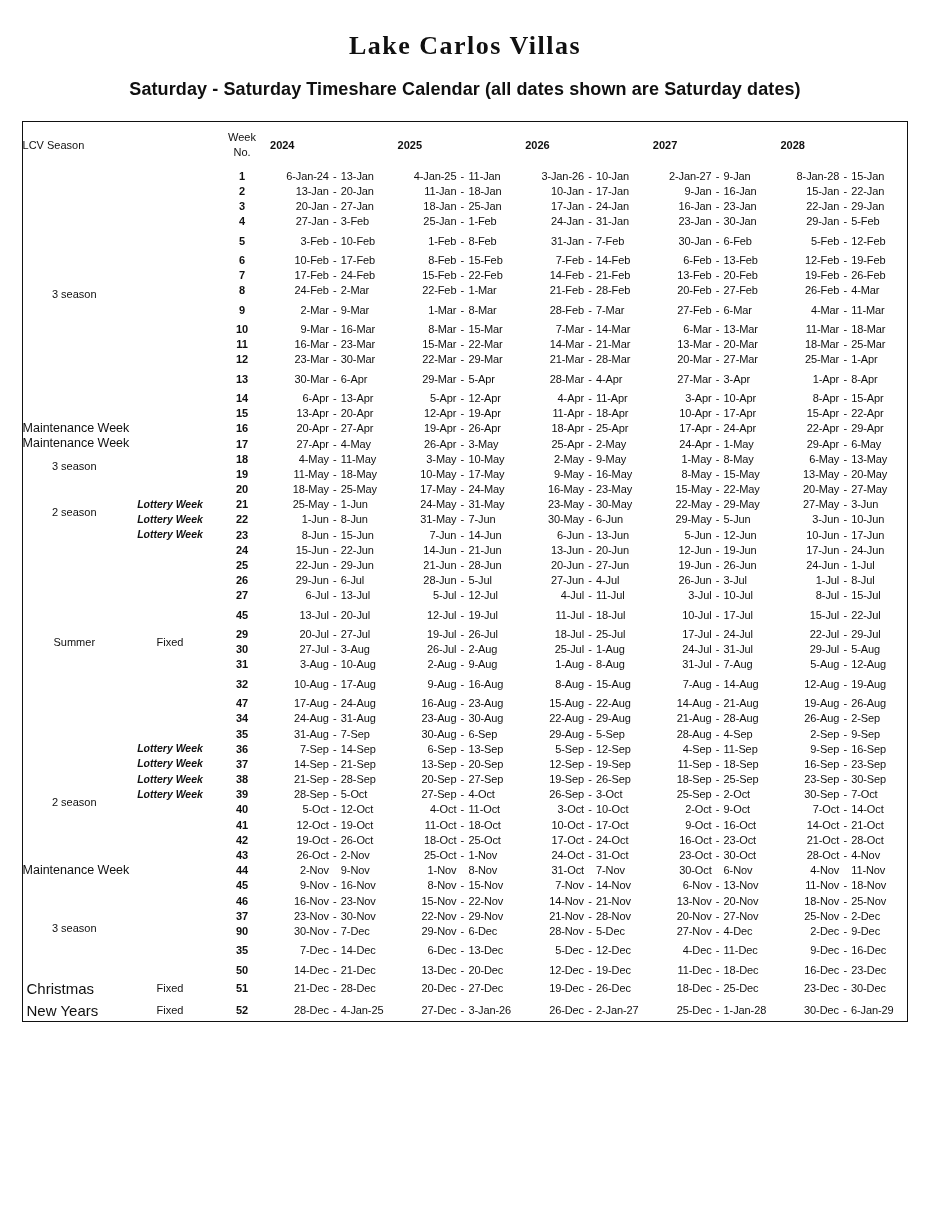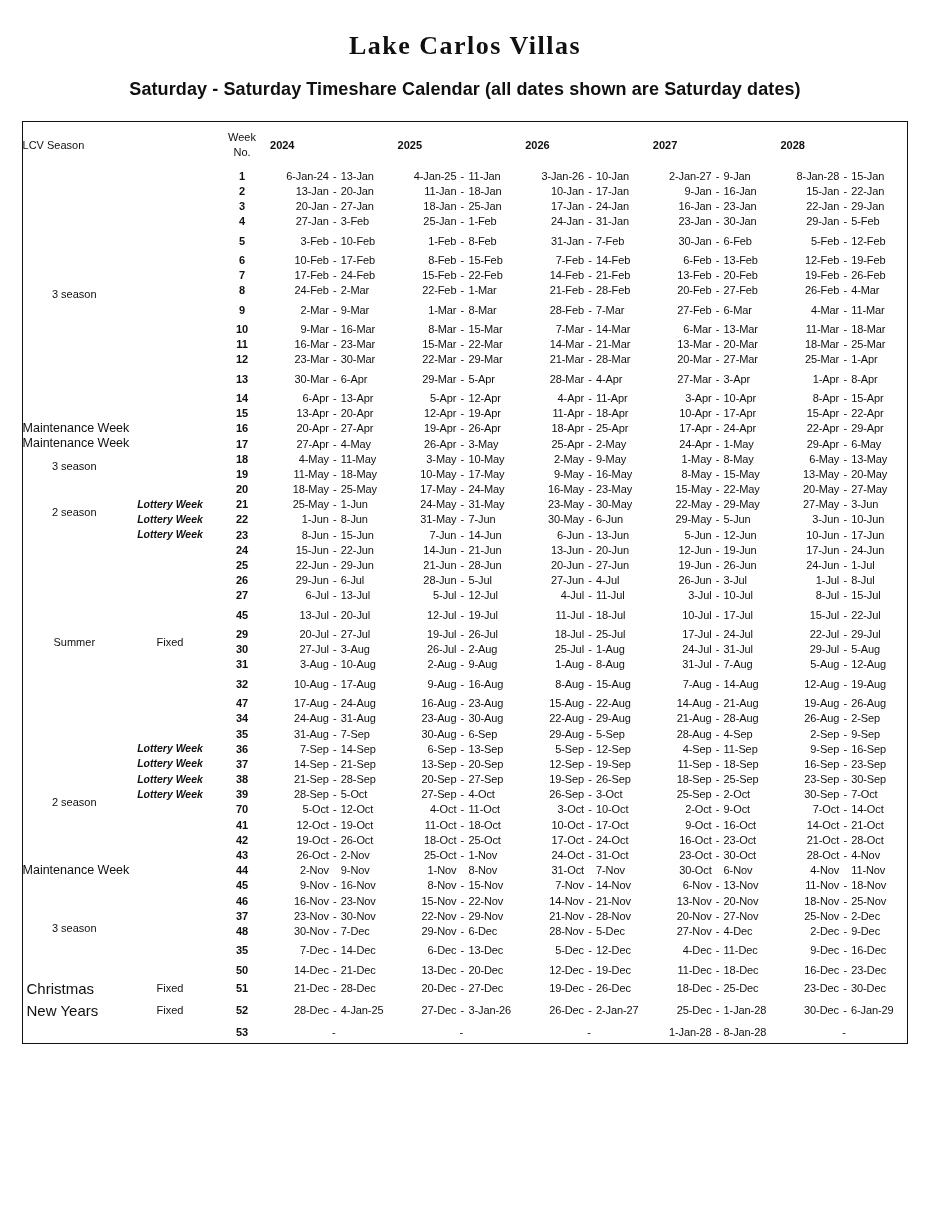--- a/index.html
+++ b/index.html
@@ -580,21 +580,21 @@
                 </tr>
                 <tr class="rowline">
                   <td class="weekno">39</td>
                   <td class="ycell"><span class="d1">28-Sep</span><span class="sep">-</span><span class="d2">5-Oct</span></td>
                   <td class="ycell"><span class="d1">27-Sep</span><span class="sep">-</span><span class="d2">4-Oct</span></td>
                   <td class="ycell"><span class="d1">26-Sep</span><span class="sep">-</span><span class="d2">3-Oct</span></td>
                   <td class="ycell"><span class="d1">25-Sep</span><span class="sep">-</span><span class="d2">2-Oct</span></td>
                   <td class="ycell last"><span class="d1">30-Sep</span><span class="sep">-</span><span class="d2">7-Oct</span></td>
                 </tr>
                 <tr class="rowline">
-                  <td class="weekno">70</td>
+                  <td class="weekno">40</td>
                   <td class="ycell"><span class="d1">5-Oct</span><span class="sep">-</span><span class="d2">12-Oct</span></td>
                   <td class="ycell"><span class="d1">4-Oct</span><span class="sep">-</span><span class="d2">11-Oct</span></td>
                   <td class="ycell"><span class="d1">3-Oct</span><span class="sep">-</span><span class="d2">10-Oct</span></td>
                   <td class="ycell"><span class="d1">2-Oct</span><span class="sep">-</span><span class="d2">9-Oct</span></td>
                   <td class="ycell last"><span class="d1">7-Oct</span><span class="sep">-</span><span class="d2">14-Oct</span></td>
                 </tr>
                 <tr class="rowline">
                   <td class="weekno">41</td>
                   <td class="ycell"><span class="d1">12-Oct</span><span class="sep">-</span><span class="d2">19-Oct</span></td>
                   <td class="ycell"><span class="d1">11-Oct</span><span class="sep">-</span><span class="d2">18-Oct</span></td>
@@ -681,21 +681,21 @@
                 </tr>
                 <tr class="rowline">
                   <td class="weekno">37</td>
                   <td class="ycell"><span class="d1">23-Nov</span><span class="sep">-</span><span class="d2">30-Nov</span></td>
                   <td class="ycell"><span class="d1">22-Nov</span><span class="sep">-</span><span class="d2">29-Nov</span></td>
                   <td class="ycell"><span class="d1">21-Nov</span><span class="sep">-</span><span class="d2">28-Nov</span></td>
                   <td class="ycell"><span class="d1">20-Nov</span><span class="sep">-</span><span class="d2">27-Nov</span></td>
                   <td class="ycell last"><span class="d1">25-Nov</span><span class="sep">-</span><span class="d2">2-Dec</span></td>
                 </tr>
                 <tr class="rowline">
-                  <td class="weekno">48</td>
+                  <td class="weekno">90</td>
                   <td class="ycell"><span class="d1">30-Nov</span><span class="sep">-</span><span class="d2">7-Dec</span></td>
                   <td class="ycell"><span class="d1">29-Nov</span><span class="sep">-</span><span class="d2">6-Dec</span></td>
                   <td class="ycell"><span class="d1">28-Nov</span><span class="sep">-</span><span class="d2">5-Dec</span></td>
                   <td class="ycell"><span class="d1">27-Nov</span><span class="sep">-</span><span class="d2">4-Dec</span></td>
                   <td class="ycell last"><span class="d1">2-Dec</span><span class="sep">-</span><span class="d2">9-Dec</span></td>
                 </tr>
                 <tr class="rowline gap">
                   <td class="weekno">35</td>
                   <td class="ycell"><span class="d1">7-Dec</span><span class="sep">-</span><span class="d2">14-Dec</span></td>
                   <td class="ycell"><span class="d1">6-Dec</span><span class="sep">-</span><span class="d2">13-Dec</span></td>
@@ -728,26 +728,16 @@
         <tr>
           <td class="band-season sect-b" style="font-size: 15px; text-align: left; padding-left: 4px;">New Years</td>
           <td class="band-note sect-b">Fixed</td>
           <td class="weekno sect-b" style="height: 22px;">52</td>
           <td class="ycell sect-b"><span class="d1">28-Dec</span><span class="sep">-</span><span class="d2">4-Jan-25</span></td>
           <td class="ycell sect-b"><span class="d1">27-Dec</span><span class="sep">-</span><span class="d2">3-Jan-26</span></td>
           <td class="ycell sect-b"><span class="d1">26-Dec</span><span class="sep">-</span><span class="d2">2-Jan-27</span></td>
           <td class="ycell sect-b"><span class="d1">25-Dec</span><span class="sep">-</span><span class="d2">1-Jan-28</span></td>
           <td class="ycell last sect-b"><span class="d1">30-Dec</span><span class="sep">-</span><span class="d2">6-Jan-29</span></td>
         </tr>
-        <tr>
-          <td class="band-season" style="font-size: 15px; text-align: left; padding-left: 4px;"></td>
-          <td class="band-note"></td>
-          <td class="weekno" style="height: 22px;">53</td>
-          <td class="ycell dashonly">-</td>
-          <td class="ycell dashonly">-</td>
-          <td class="ycell dashonly">-</td>
-          <td class="ycell"><span class="d1">1-Jan-28</span><span class="sep">-</span><span class="d2">8-Jan-28</span></td>
-          <td class="ycell last dashonly">-</td>
-        </tr>
       </tbody>
   </table>
 
 </div>
 
 </body></html>

